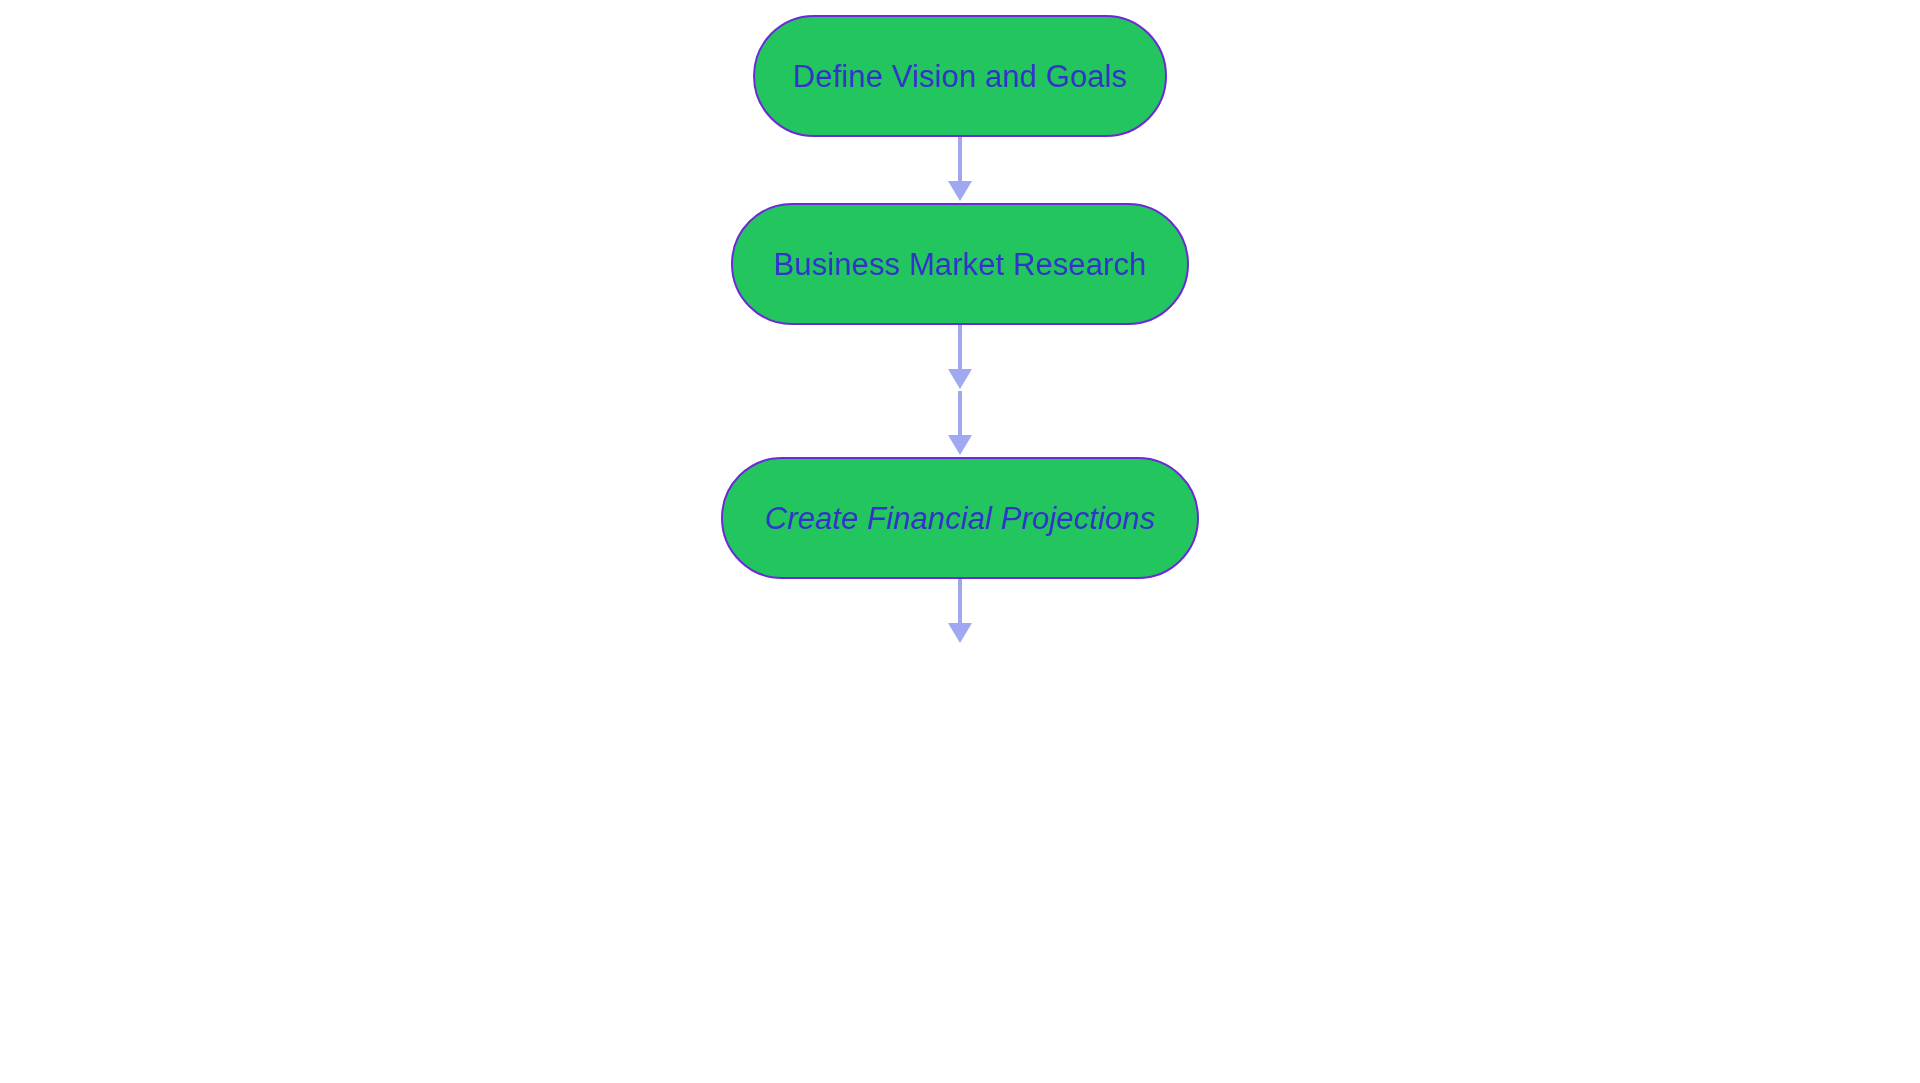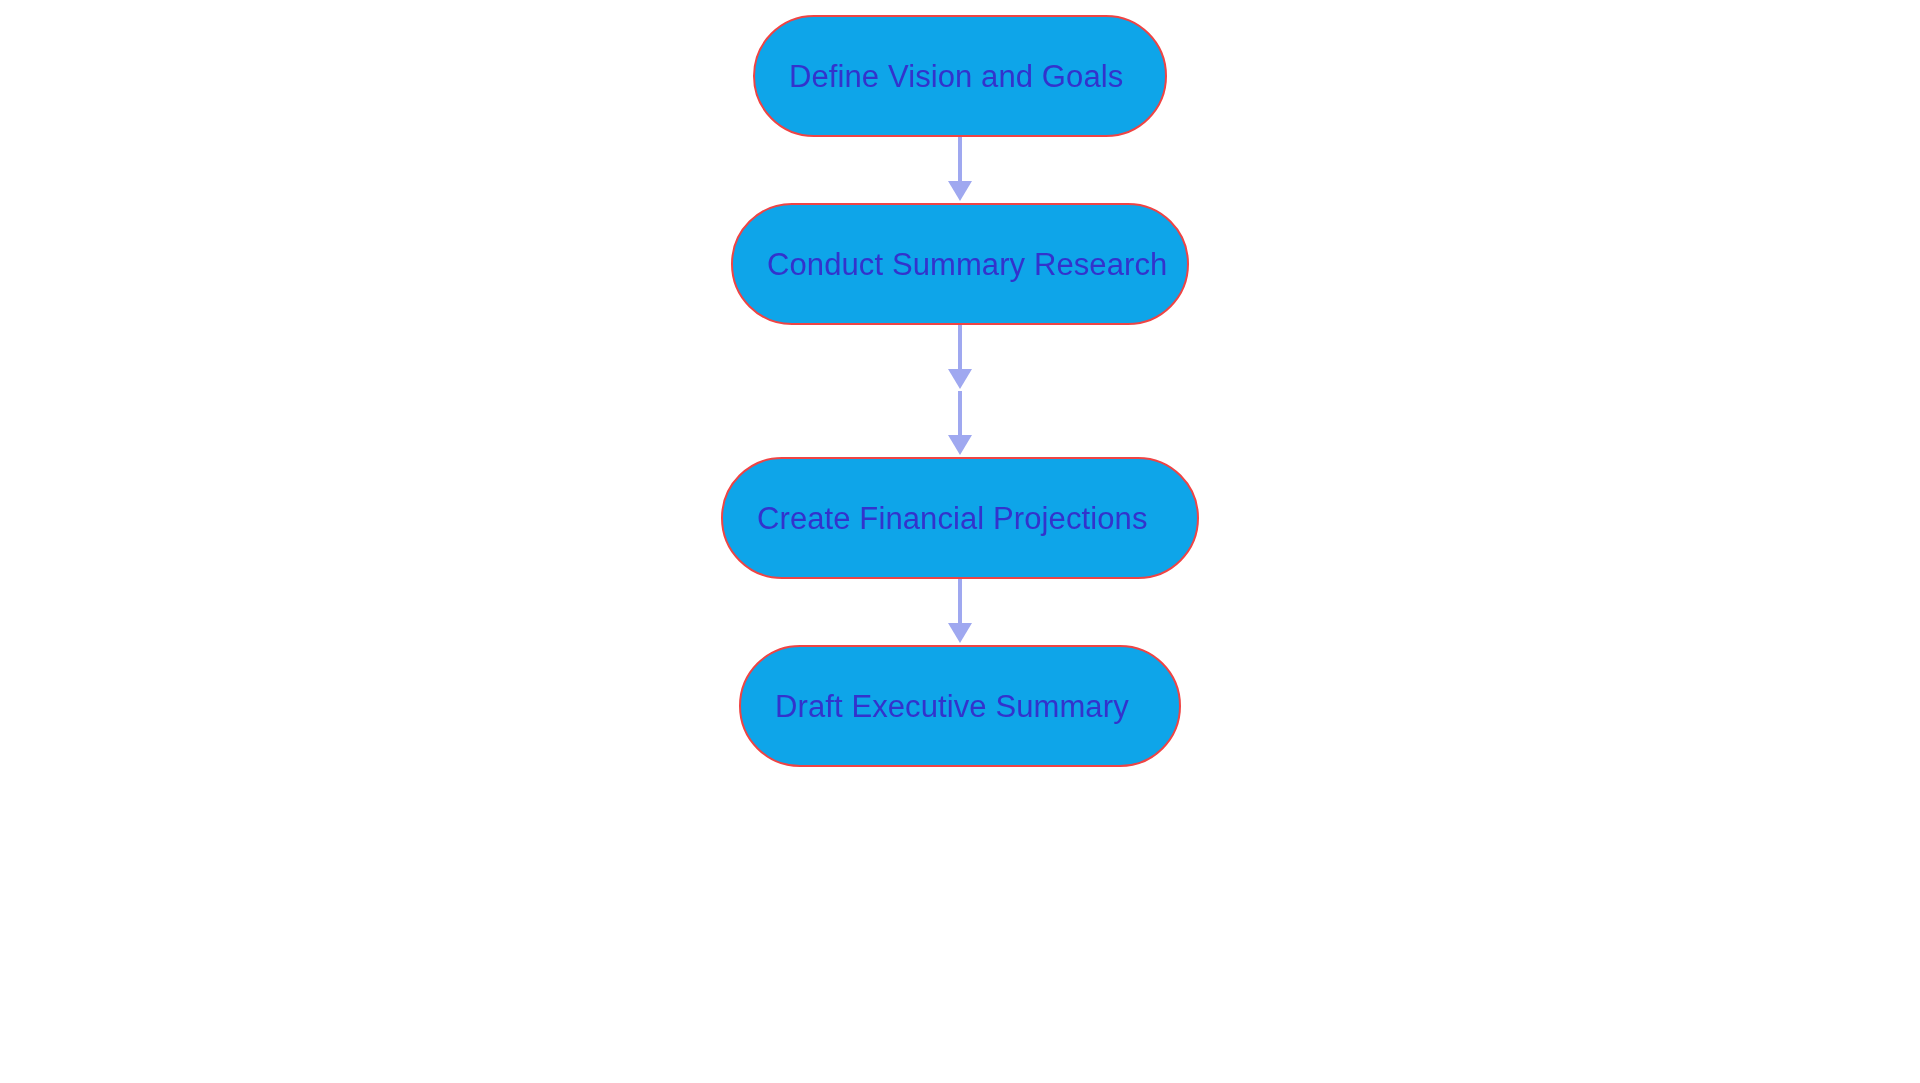--- a/index.html
+++ b/index.html
@@ -32,44 +32,45 @@
     flex-direction: column;
     align-items: center;
     justify-content: flex-start;
     padding-top: 15px;
     box-sizing: border-box;
   }
 
   .node {
     box-sizing: border-box;
     height: 122px;
-    background: #0ea5e9;
-    border: 2px solid #ef4444;
+    background: #22c55e;
+    border: 2px solid #6d28d9;
     border-radius: 61px;
     display: flex;
     align-items: center;
+    justify-content: center;
     flex: 0 0 auto;
   }
 
   .node-label {
     color: #3333cc;
     font-family: "Liberation Sans", sans-serif;
     font-size: 31px;
     font-weight: 400;
     letter-spacing: 0.1px;
     line-height: 1;
     white-space: nowrap;
     padding: 0 34px;
   }
 
   
   .node-w1 { width: 414px; }
   .node-w2 { width: 458px; }
   .node-w3 { width: 414px; }
-  .node-w4 { width: 478px; }
+  .node-w4 { width: 478px; font-style: italic; }
   .node-w5 { width: 442px; }
 
   .connector {
     position: relative;
     width: 30px;
     height: 66px;
     flex: 0 0 auto;
     display: block;
   }
 
@@ -101,21 +102,21 @@
     </div>
 
     <div class="connector">
       <svg viewBox="0 0 30 66" xmlns="http://www.w3.org/2000/svg" aria-hidden="true">
         <line class="conn-line" x1="15" y1="0" x2="15" y2="48"></line>
         <polygon class="conn-head" points="15,64 3,44 27,44"></polygon>
       </svg>
     </div>
 
     <div class="node node-w2">
-      <span class="node-label">Conduct Summary Research</span>
+      <span class="node-label">Business Market Research</span>
     </div>
 
     <div class="connector">
       <svg viewBox="0 0 30 66" xmlns="http://www.w3.org/2000/svg" aria-hidden="true">
         <line class="conn-line" x1="15" y1="0" x2="15" y2="48"></line>
         <polygon class="conn-head" points="15,64 3,44 27,44"></polygon>
       </svg>
     </div>
 
 
@@ -130,18 +131,15 @@
       <span class="node-label">Create Financial Projections</span>
     </div>
 
     <div class="connector">
       <svg viewBox="0 0 30 66" xmlns="http://www.w3.org/2000/svg" aria-hidden="true">
         <line class="conn-line" x1="15" y1="0" x2="15" y2="48"></line>
         <polygon class="conn-head" points="15,64 3,44 27,44"></polygon>
       </svg>
     </div>
 
-    <div class="node node-w5">
-      <span class="node-label">Draft Executive Summary</span>
-    </div>
 
   </div>
 </div>
 
 </body></html>

